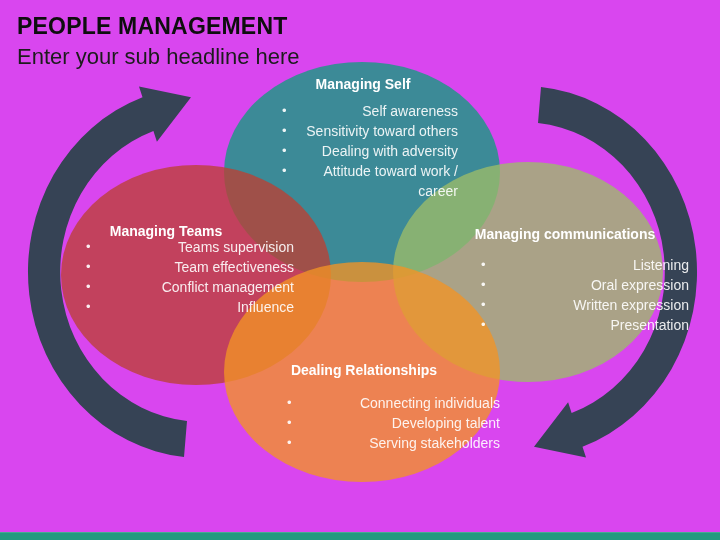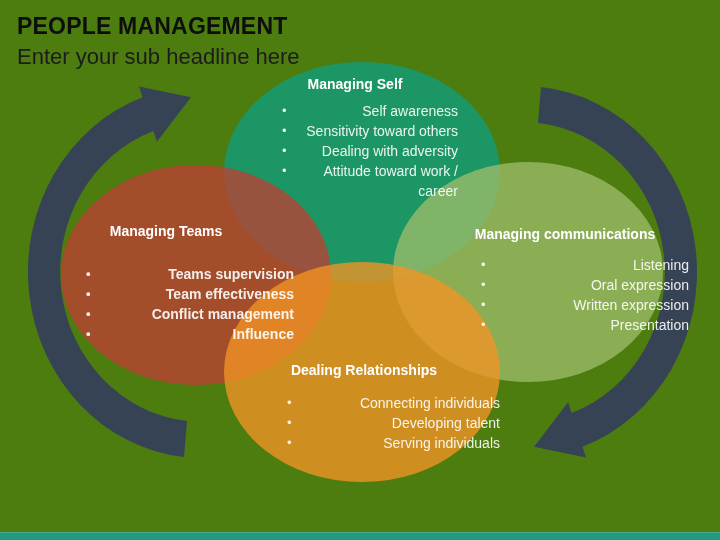--- a/index.html
+++ b/index.html
@@ -1,17 +1,17 @@
 <!DOCTYPE html>
 <html><head>
 <meta charset="utf-8">
 <style>
   html,body{margin:0;padding:0;background:#fff;}
   .stage{
-    position:relative;width:720px;height:540px;overflow:hidden;background:#4d7c0f;
+    position:relative;width:720px;height:540px;overflow:hidden;background:#d946ef;
     font-family:"Liberation Sans", sans-serif;
   }
   .slide-title{
     position:absolute;left:17px;top:13px;margin:0;
     font-size:23px;font-weight:bold;color:#0e0e0e;letter-spacing:.2px;
   }
   .slide-subtitle{
     position:absolute;left:17px;top:44px;margin:0;
     font-size:22px;font-weight:400;color:#1c1c1c;
   }
@@ -23,24 +23,24 @@
   .bubble-list{
     position:absolute;margin:0;padding:0;list-style:none;
     font-size:14px;line-height:20px;color:rgba(255,255,255,0.9);text-align:right;
   }
   .bubble-list li{position:relative;padding-left:22px;}
   .bubble-list li::before{
     content:"\2022";position:absolute;left:2px;top:0;
     font-size:13px;color:rgba(255,255,255,0.9);
   }
   .list-self{left:280px;top:101px;width:178px;}
-  .list-teams{left:84px;top:264px;width:210px;font-weight:bold;}
+  .list-teams{left:84px;top:237px;width:210px;}
   .list-comms{left:479px;top:255px;width:210px;}
   .list-rel{left:285px;top:393px;width:215px;}
-  .title-self{left:355px;top:76px;}
+  .title-self{left:363px;top:76px;}
   .title-teams{left:166px;top:223px;}
   .title-comms{left:565px;top:226px;}
   .title-rel{left:364px;top:362px;}
   .accent-bar{
     position:absolute;left:0;bottom:0;width:720px;height:8px;
     border-top:1px solid #45ab91;box-sizing:border-box;
   }
 </style>
 </head>
 <body>
@@ -88,17 +88,17 @@
       <li>Listening</li>
       <li>Oral expression</li>
       <li>Written expression</li>
       <li>Presentation</li>
     </ul>
 
   <div class="bubble-title title-rel">Dealing Relationships</div>
   <ul class="bubble-list list-rel">
       <li>Connecting individuals</li>
       <li>Developing talent</li>
-      <li>Serving individuals</li>
+      <li>Serving stakeholders</li>
     </ul>
 
   <div class="accent-bar" style="background: rgb(35, 154, 127);"></div>
 </div>
 
 </body></html>

